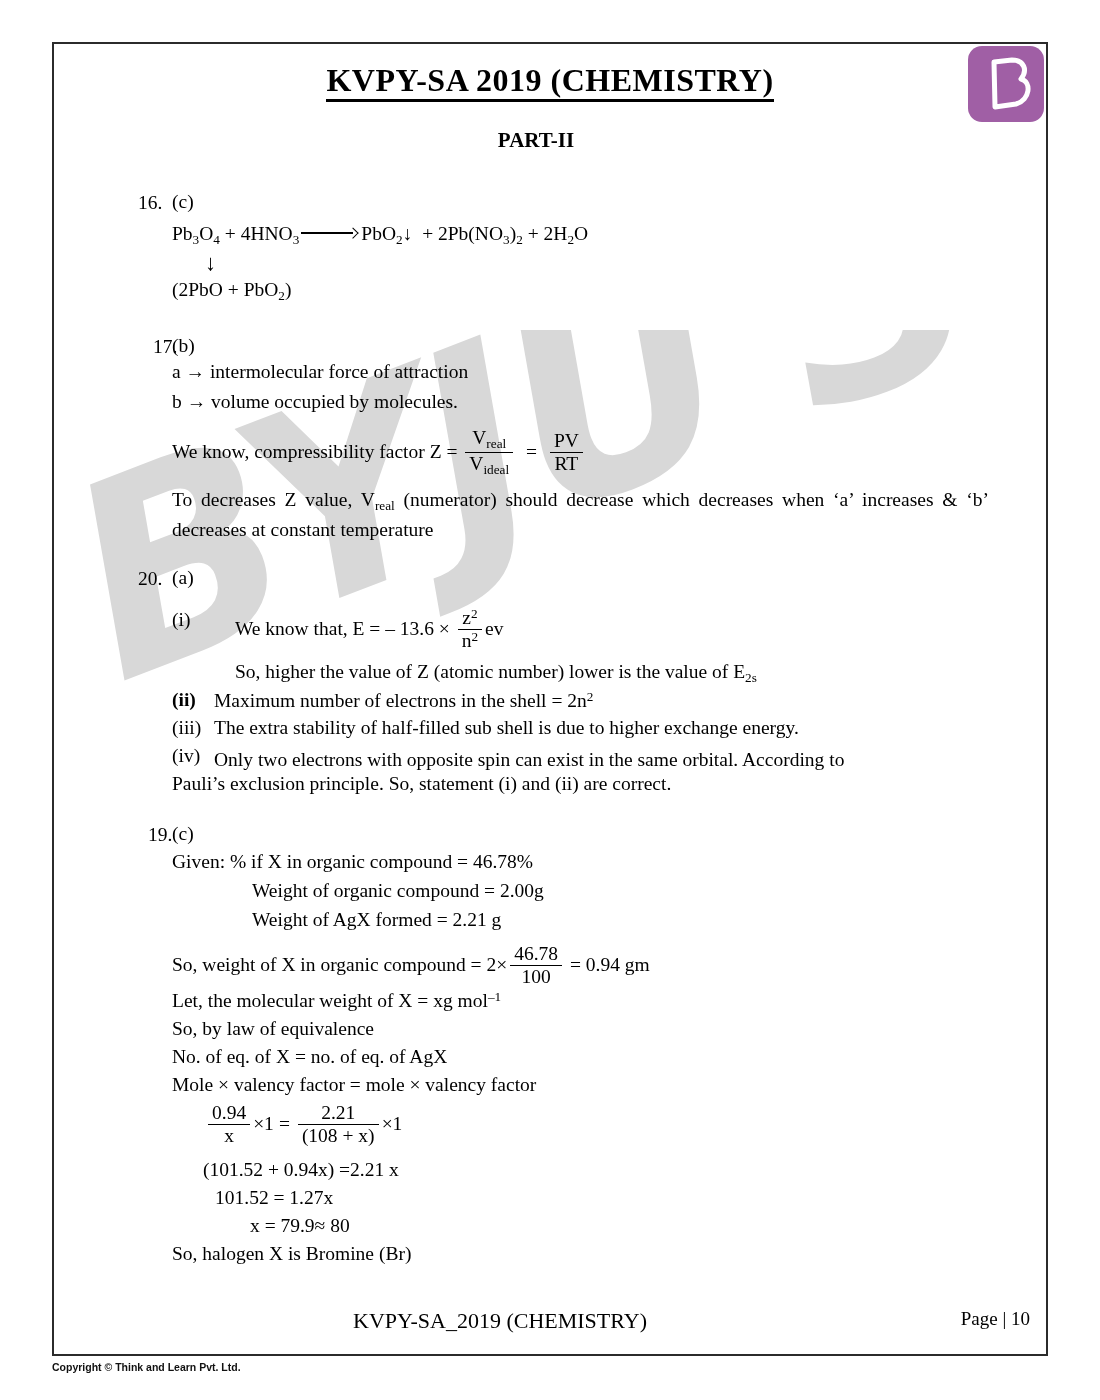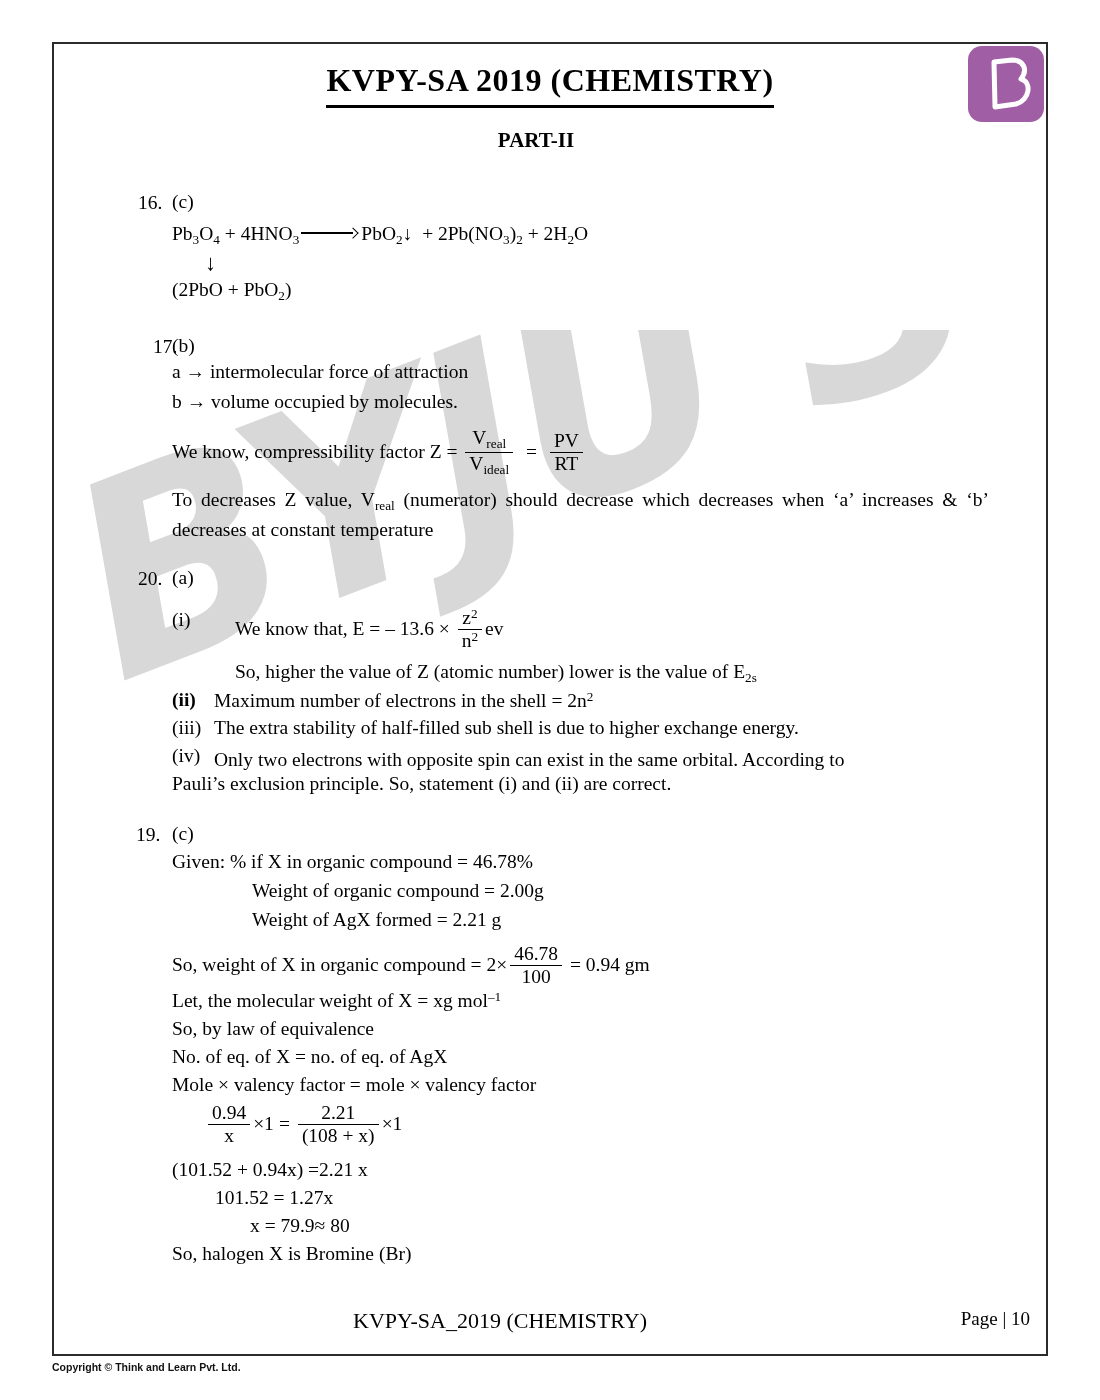--- a/index.html
+++ b/index.html
@@ -78,21 +78,21 @@
     left: 0;
     top: 62px;
     width: 1100px;
     text-align: center;
     font-size: 32px;
     font-weight: bold;
     letter-spacing: 0.5px;
   }
   .doc-title span {
     border-bottom: 3px solid #000;
-    padding-bottom: 7px;
+    padding-bottom: 1px;
     text-align: center;
   }
   .part-title {
     position: absolute;
     left: 0;
     top: 128px;
     width: 1072px;
     text-align: center;
     font-size: 21px;
     font-weight: bold;
@@ -260,21 +260,21 @@
 <div class="blk" style="left:214px; top:718px;">The extra stability of half-filled sub shell is due to higher exchange energy.</div>
 
 <div class="blk ind1" style="top:746px;">(iv)</div>
 <div class="blk just" style="left:214px; top:746px; width:775px;">
   Only two electrons with opposite spin can exist in the same orbital. According to
 </div>
 <div class="blk" style="left:172px; top:774px;">
   Pauli’s exclusion principle. So, statement (i) and (ii) are correct.
 </div>
 
-<div class="qnum" style="left:136px; top:824px;">19.</div>
+<div class="qnum" style="left:148px; top:824px;">19.</div>
 <div class="blk ind1" style="top:824px;">(c)</div>
 
 <div class="blk ind1" style="top:852px;">Given: % if X in organic compound = 46.78%</div>
 <div class="blk" style="left:252px; top:881px;">Weight of organic compound = 2.00g</div>
 <div class="blk" style="left:252px; top:910px;">Weight of AgX formed = 2.21 g</div>
 
 <div class="blk ind1" style="top:944px; white-space:nowrap;">
   <span>So, weight of X in organic compound =</span>
   <span>2×</span><span class="frac">
     <span class="num">46.78</span>
@@ -293,21 +293,21 @@
 <div class="blk" style="left:205px; top:1103px; white-space:nowrap;">
   <span class="frac">
     <span class="num">0.94</span>
     <span class="den">x</span>
   </span><span>×1</span><span class="eqsign">=</span><span class="frac">
     <span class="num">2.21</span>
     <span class="den">(108 + x)</span>
   </span><span>×1</span>
 </div>
 
-<div class="blk ind1" style="top:1160px;">(101.52 + 0.94x) =2.21 x</div>
+<div class="blk ind1" style="top:1160px;margin-left:31px;">(101.52 + 0.94x) =2.21 x</div>
 <div class="blk" style="left:215px; top:1188px;">101.52 = 1.27x</div>
 <div class="blk" style="left:250px; top:1216px;">x = 79.9≈ 80</div>
 <div class="blk ind1" style="top:1244px;">So, halogen X is Bromine (Br)</div>
 
 <div class="footer-left">KVPY-SA_2019 (CHEMISTRY)</div>
 <div class="footer-right">Page | 10</div>
 <div class="copyright">Copyright © Think and Learn Pvt. Ltd.</div>
 
 </div>
 

